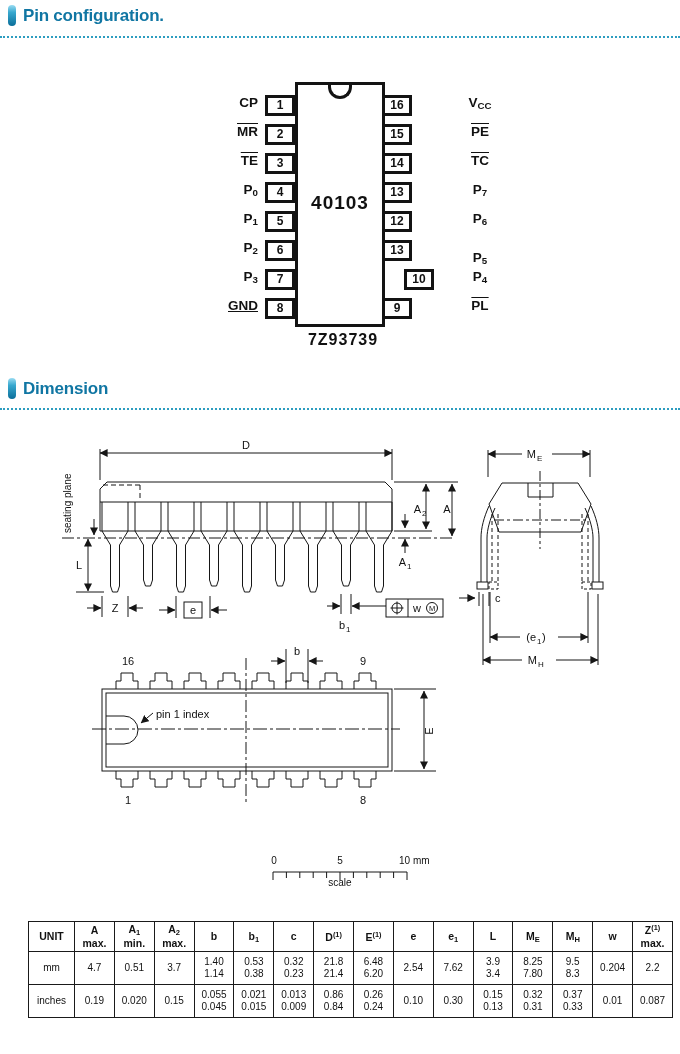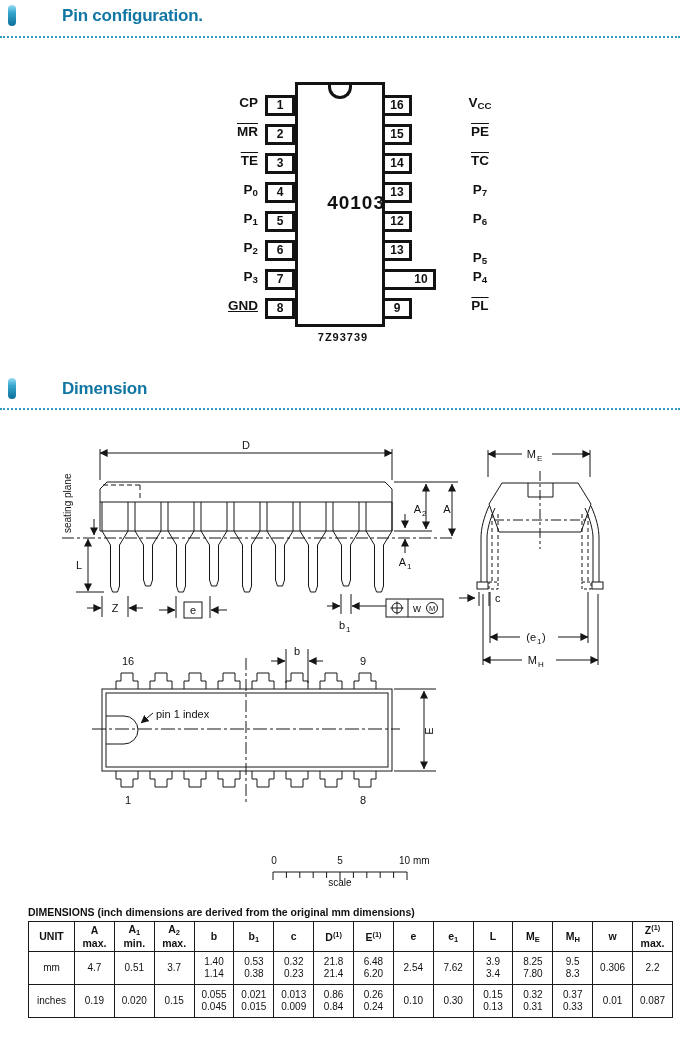--- a/index.html
+++ b/index.html
@@ -3,33 +3,33 @@
 <meta charset="utf-8">
 <style>
   html,body { margin:0; padding:0; background:#fff; }
   .page { position:relative; width:680px; height:1054px; background:#fff; overflow:hidden;
           font-family:"Liberation Sans", sans-serif; color:#111; }
 
   
   .sec-hdr { position:absolute; left:8px; display:flex; align-items:center; gap:7px; }
   .pill { width:8px; height:21px; border-radius:4px;
           background:linear-gradient(180deg,#9adcf2 0%,#38a8cf 35%,#0b6e99 100%); }
-  .sec-title { font-size:17px; font-weight:bold; color:#1076a3; letter-spacing:-0.2px;margin-left:39px; }
+  .sec-title { font-size:17px; font-weight:bold; color:#1076a3; letter-spacing:-0.2px; }
   .dotrule { position:absolute; left:0; width:680px; height:0; border-top:2px dotted #2d9dc0; }
 
   
   #pinfig { position:absolute; left:0; top:60px; width:680px; height:300px; }
   .chip-body { position:absolute; left:295px; top:22px; width:84px; height:239px;
                border:3px solid #131313; background:#fff; }
   .chip-notch { position:absolute; left:328px; top:25px; width:18px; height:11px;
                 border:3px solid #131313; border-top:none; border-radius:0 0 13px 13px; background:#fff; }
-  .chip-label { position:absolute; left:295px; top:132px; width:90px; text-align:right;
+  .chip-label { position:absolute; left:295px; top:132px; width:90px; text-align:center;
                 font-size:19px; font-weight:bold; letter-spacing:1px; }
   .fig-code { position:absolute; left:295px; top:271px; width:96px; text-align:center;
-              font-size:11px; font-weight:bold; letter-spacing:1px; }
+              font-size:16px; font-weight:bold; letter-spacing:1px; }
   .pin-box { position:absolute; width:24px; height:15px; border:3px solid #131313; background:#fff;
              font-size:12px; font-weight:bold; text-align:center; line-height:15px; }
   .pin-lbl { position:absolute; height:22px; line-height:22px; font-size:13.5px; font-weight:bold; }
   .pin-lbl.l { left:140px; width:118px; text-align:right; }
   .pin-lbl.r { left:420px; width:120px; text-align:center; }
   .ov { text-decoration:overline; }
   .sb { font-size:0.72em; vertical-align:-0.25em; }
   .sp { font-size:0.7em; vertical-align:0.5em; }
 
   
@@ -91,21 +91,21 @@
       <div class="pin-box" style="left: 382px; top: 64px;">15</div>
       <div class="pin-lbl r" style="top: 61px;"><span class="ov">PE</span></div>
       <div class="pin-box" style="left: 382px; top: 93px;">14</div>
       <div class="pin-lbl r" style="top: 90px;"><span class="ov">TC</span></div>
       <div class="pin-box" style="left: 382px; top: 122px;">13</div>
       <div class="pin-lbl r" style="top: 119px;"><span>P</span><span class="sb">7</span></div>
       <div class="pin-box" style="left: 382px; top: 151px;">12</div>
       <div class="pin-lbl r" style="top: 148px;"><span>P</span><span class="sb">6</span></div>
       <div class="pin-box" style="left: 382px; top: 180px;">13</div>
       <div class="pin-lbl r" style="top: 177px; margin-top: 10px;"><span>P</span><span class="sb">5</span></div>
-      <div class="pin-box" style="left: 382px; top: 209px; padding-left: 24px;">10</div>
+      <div class="pin-box" style="left: 404px; top: 209px;">10</div>
       <div class="pin-lbl r" style="top: 206px;"><span>P</span><span class="sb">4</span></div>
       <div class="pin-box" style="left: 382px; top: 238px;">9</div>
       <div class="pin-lbl r" style="top: 235px;"><span class="ov">PL</span></div>
     </div>
 
   <div class="sec-hdr" style="top:378px">
     <span class="pill"></span>
     <span class="sec-title">Dimension</span>
   </div>
   <div class="dotrule" style="top:408px"></div>
@@ -282,21 +282,20 @@
       <text x="363" y="804">8</text>
       <text class="ts" x="156" y="718">pin 1 index</text>
 
       <text x="274" y="864" class="small">0</text>
       <text x="340" y="864" class="small">5</text>
       <text class="ts small" x="399" y="864">10 mm</text>
       <text x="340" y="886" class="small">scale</text>
     </g>
   </svg>
 
-  <div class="tbl-title">DIMENSIONS (inch dimensions are derived from the original mm dimensions)</div>
   <table id="dimtable">
     <colgroup>
         <col style="width:46px">
       </colgroup>
     <thead>
         <tr>
           <th>
             <div><span>UNIT</span></div>
           </th>
           <th>
@@ -359,21 +358,21 @@
           <td>1.40<br>1.14</td>
           <td>0.53<br>0.38</td>
           <td>0.32<br>0.23</td>
           <td>21.8<br>21.4</td>
           <td>6.48<br>6.20</td>
           <td>2.54</td>
           <td>7.62</td>
           <td>3.9<br>3.4</td>
           <td>8.25<br>7.80</td>
           <td>9.5<br>8.3</td>
-          <td>0.306</td>
+          <td>0.204</td>
           <td>2.2</td>
         </tr>
         <tr>
           <td>inches</td>
           <td>0.19</td>
           <td>0.020</td>
           <td>0.15</td>
           <td>0.055<br>0.045</td>
           <td>0.021<br>0.015</td>
           <td>0.013<br>0.009</td>

